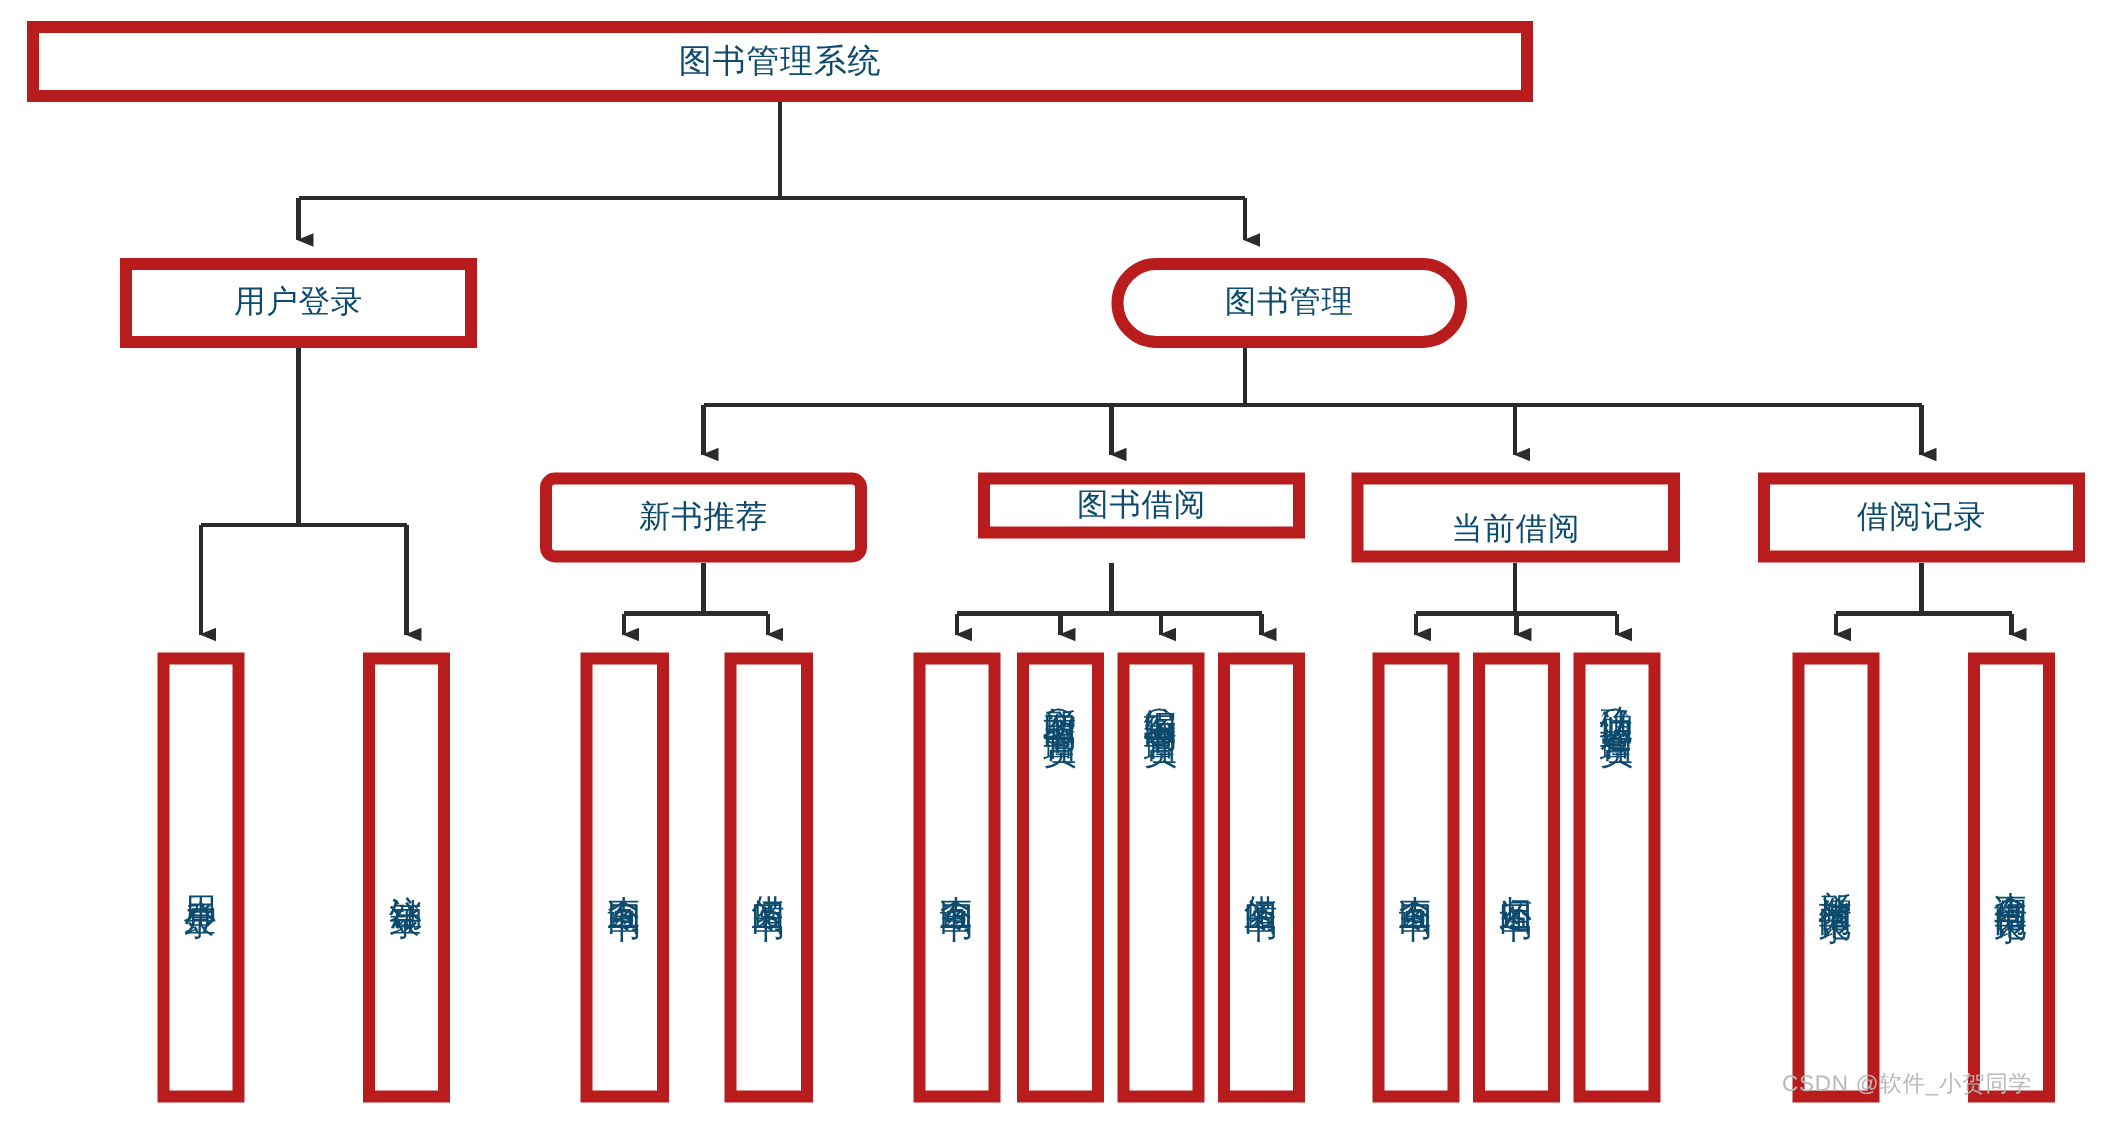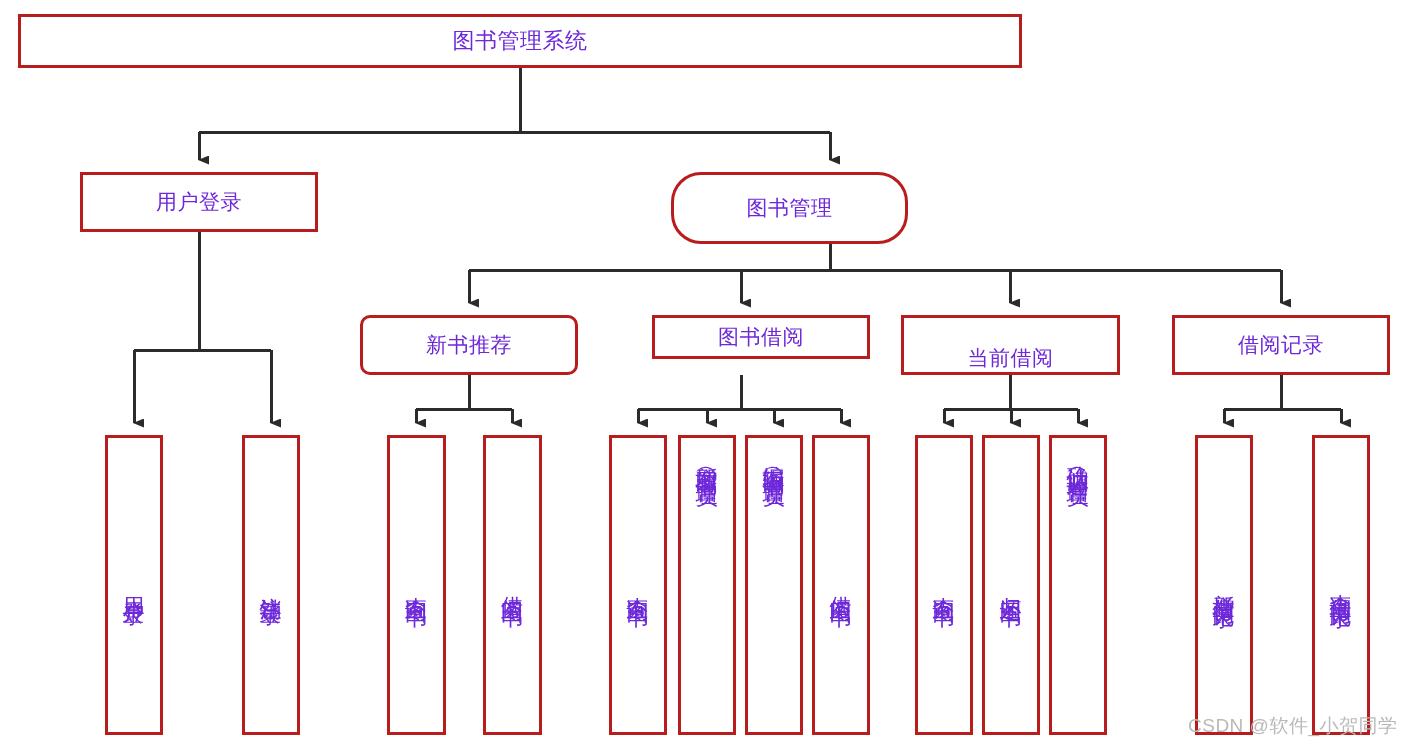--- a/index.html
+++ b/index.html
@@ -21,26 +21,26 @@
     position: absolute;
     left: 0;
     top: 0;
     width: 1405px;
     height: 747px;
     pointer-events: none;
   }
   .node {
     position: absolute;
     box-sizing: border-box;
-    border: 3px solid #b91c1c;
+    border: 8px solid #b91c1c;
     background: #ffffff;
     display: flex;
     align-items: center;
     justify-content: center;
-    color: #6d28d9;
+    color: #0c4a6e;
   }
   .node .node-label {
     display: block;
     text-align: center;
     line-height: 1.28;
   }
   
   .node.horiz .node-label {
     font-size: 21px;
     letter-spacing: 0.5px;
@@ -65,21 +65,21 @@
   }
   
   .node.vert.center {
     align-items: center;
     padding-top: 0;
   }
   #watermark {
     position: absolute;
     left: 1188px;
     top: 713px;
-    font-size: 19px;
+    font-size: 15px;
     color: #b9b9b9;
     white-space: nowrap;
     letter-spacing: 0.5px;
   }
 </style>
 </head>
 <body>
 
 <div id="diagram-root">
 
@@ -134,21 +134,21 @@
   </svg>
 
   <div class="node horiz root" style="left: 18px; top: 14px; width: 1004px; height: 54px;">
     <span class="node-label">图书管理系统</span>
   </div>
 
   <div id="level2-nodes">
       <div class="node horiz" style="left: 80px; top: 172px; width: 238px; height: 60px;">
         <span class="node-label">用户登录</span>
       </div>
-      <div class="node horiz" style="left: 671px; top: 172px; width: 237px; height: 72px; border-radius: 30px;">
+      <div class="node horiz" style="left: 741px; top: 172px; width: 237px; height: 60px; border-radius: 30px;">
         <span class="node-label">图书管理</span>
       </div>
     </div>
 
   <div id="level3-nodes">
       <div class="node horiz" style="left: 360px; top: 315px; width: 218px; height: 60px; border-radius: 10px;">
         <span class="node-label">新书推荐</span>
       </div>
       <div class="node horiz" style="left: 652px; top: 315px; width: 218px; height: 44px;">
         <span class="node-label">图书借阅</span>

